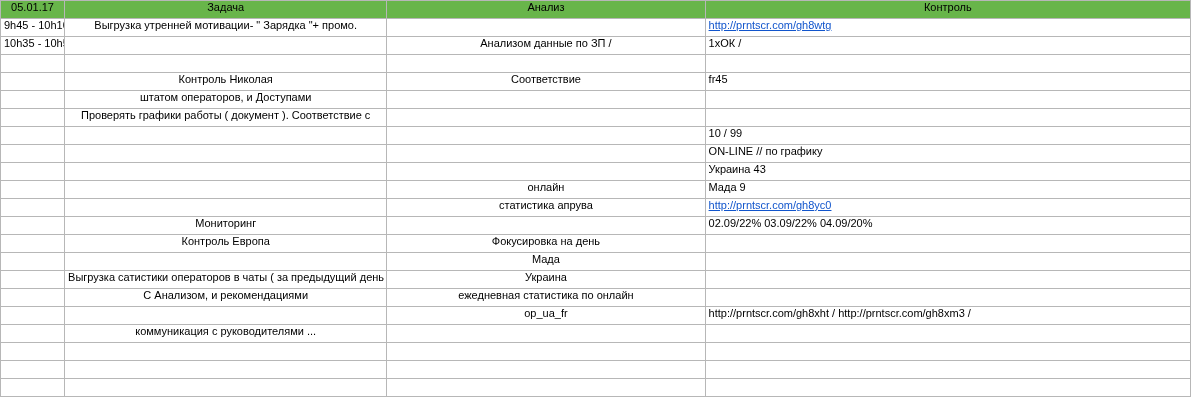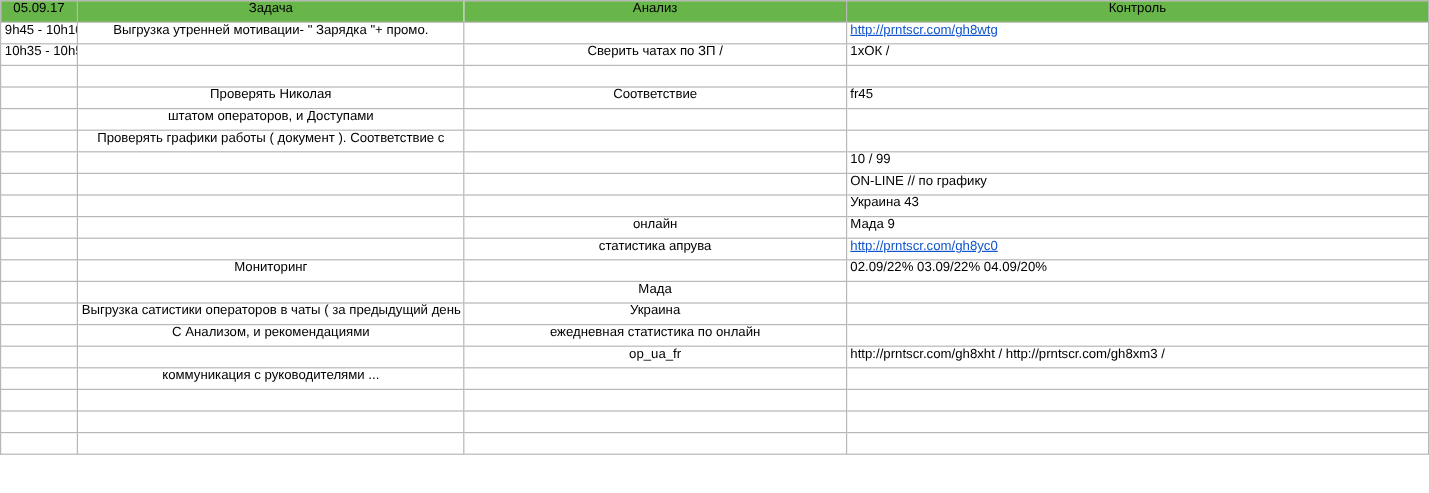--- a/index.html
+++ b/index.html
@@ -41,48 +41,48 @@
 <div class="sheet">
   <table class="grid">
     <colgroup>
       <col class="c0">
         <col class="c1">
         <col class="c2">
         <col class="c3">
     </colgroup>
     <thead>
       <tr>
-        <th>05.09.17</th>
+        <th>05.01.17</th>
         <th>Задача</th>
         <th>Анализ</th>
         <th>Контроль</th>
       </tr>
     </thead>
     <tbody>
         <tr>
           <td class="lft">9h45 - 10h10</td>
           <td class="ctr bold">Выгрузка утренней мотивации- " Зарядка "+ промо.</td>
           <td class="ctr"></td>
           <td class="lft"><span class="lnk">http://prntscr.com/gh8wtg</span></td>
         </tr>
         <tr>
           <td class="lft">10h35 - 10h55</td>
           <td class="lft "></td>
-          <td class="ctr">Сверить чатах по ЗП /</td>
+          <td class="ctr">Анализом данные по ЗП /</td>
           <td class="lft">1хОК /</td>
         </tr>
         <tr>
           <td class="lft"></td>
           <td class="lft "></td>
           <td class="ctr"></td>
           <td class="lft"></td>
         </tr>
         <tr>
           <td class="lft"></td>
-          <td class="ctr bold">Проверять Николая</td>
+          <td class="ctr bold">Контроль Николая</td>
           <td class="ctr">Соответствие</td>
           <td class="lft">fr45</td>
         </tr>
         <tr>
           <td class="lft"></td>
           <td class="ctr bold">штатом операторов, и Доступами</td>
           <td class="ctr"></td>
           <td class="lft"></td>
         </tr>
         <tr>
@@ -119,20 +119,26 @@
           <td class="lft"></td>
           <td class="lft "></td>
           <td class="ctr">статистика апрува</td>
           <td class="lft"><span class="lnk">http://prntscr.com/gh8yc0</span></td>
         </tr>
         <tr>
           <td class="lft"></td>
           <td class="ctr bold">Мониторинг</td>
           <td class="ctr"></td>
           <td class="lft">02.09/22%         03.09/22%         04.09/20%</td>
+        </tr>
+        <tr>
+          <td class="lft"></td>
+          <td class="ctr bold">Контроль Европа</td>
+          <td class="ctr">Фокусировка на день</td>
+          <td class="lft"></td>
         </tr>
         <tr>
           <td class="lft"></td>
           <td class="lft "></td>
           <td class="ctr">Мада</td>
           <td class="lft"></td>
         </tr>
         <tr>
           <td class="lft"></td>
           <td class="ctr bold">Выгрузка сатистики операторов в чаты ( за предыдущий день ).</td>

